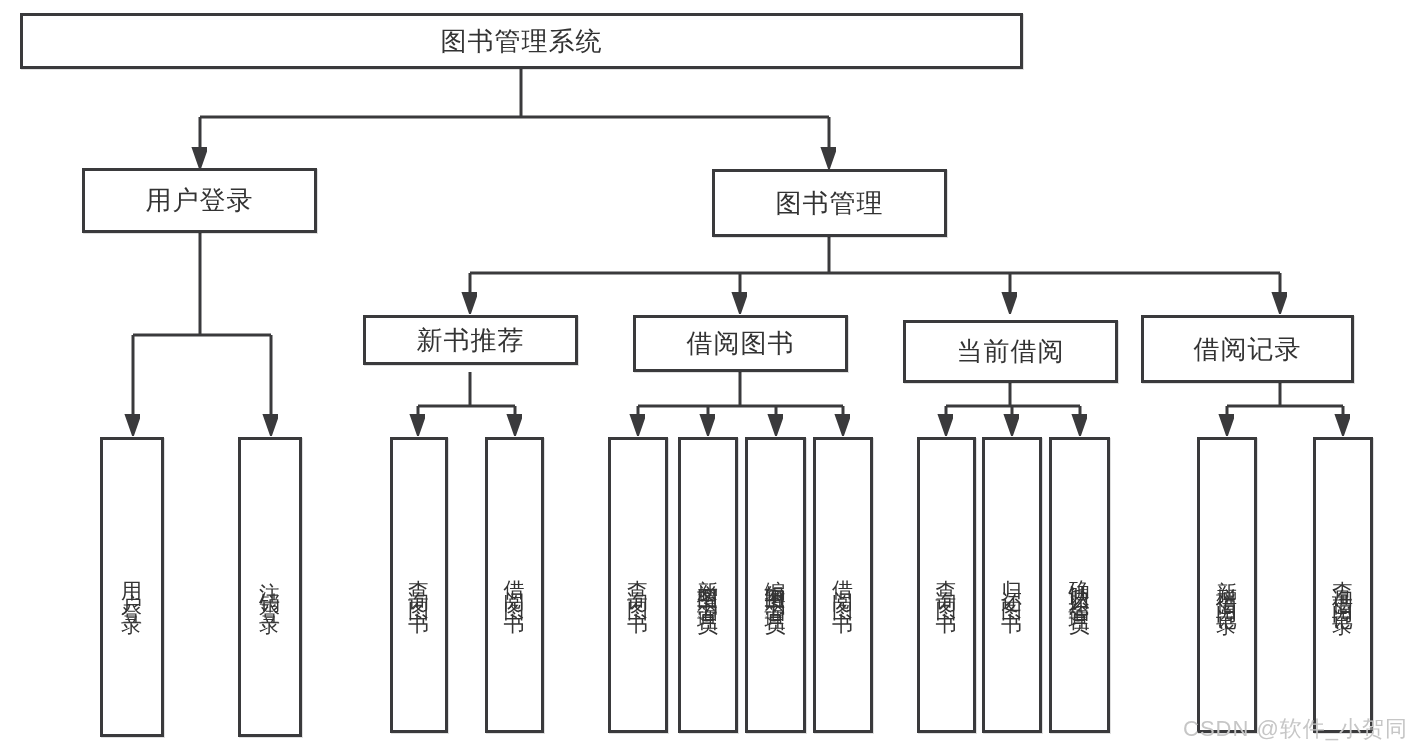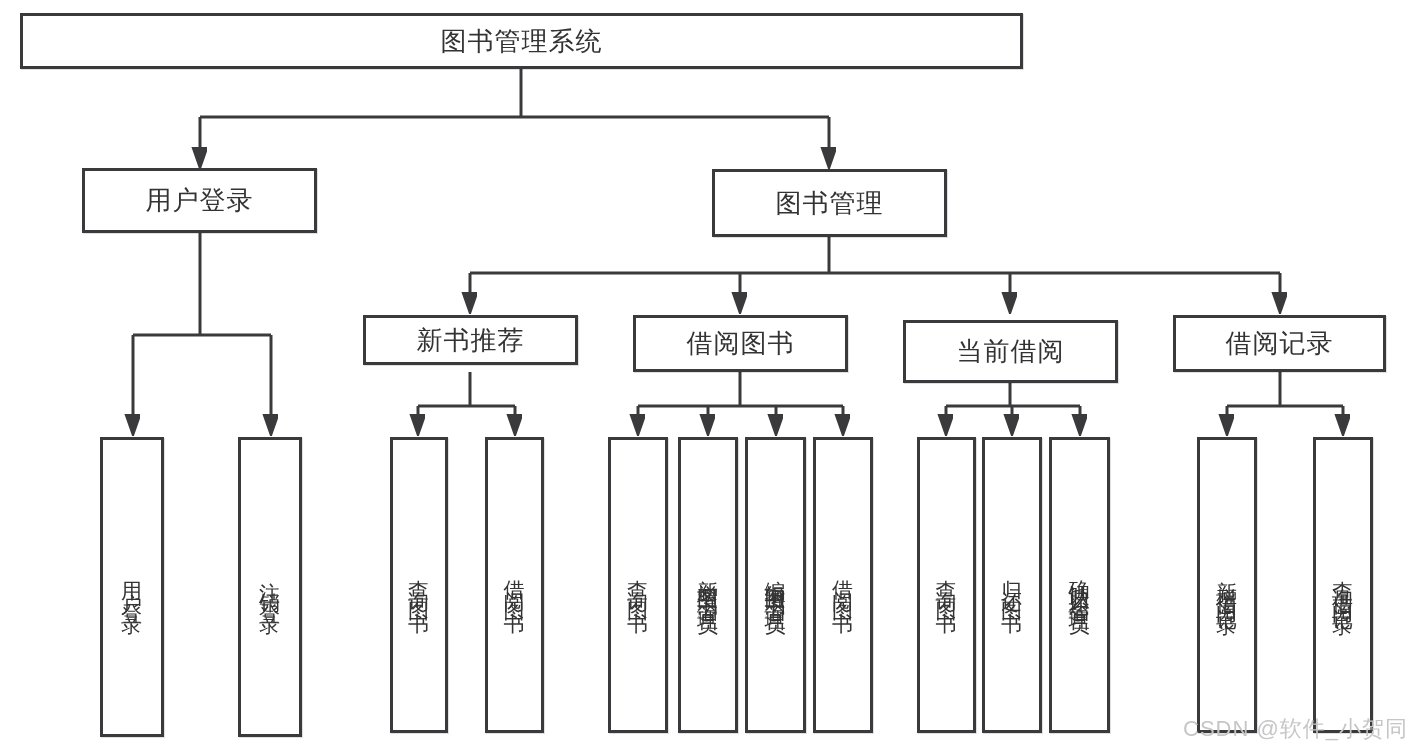--- a/index.html
+++ b/index.html
@@ -126,21 +126,21 @@
 
   <div class="node" style="left:363px;top:315px;width:215px;height:50px">
     <span class="hlabel">新书推荐</span>
   </div>
   <div class="node" style="left:633px;top:315px;width:215px;height:57px">
     <span class="hlabel">借阅图书</span>
   </div>
   <div class="node" style="left:903px;top:320px;width:215px;height:63px">
     <span class="hlabel">当前借阅</span>
   </div>
-  <div class="node" style="left:1173px;top:315px;width:213px;height:57px">
+  <div class="node" style="left:1141px;top:315px;width:213px;height:68px">
     <span class="hlabel">借阅记录</span>
   </div>
 
   <div class="node" style="left:100px;top:437px;width:64px;height:300px">
     <span class="vlabel">用户登录</span>
   </div>
   <div class="node" style="left:238px;top:437px;width:64px;height:300px">
     <span class="vlabel">注销登录</span>
   </div>
 

